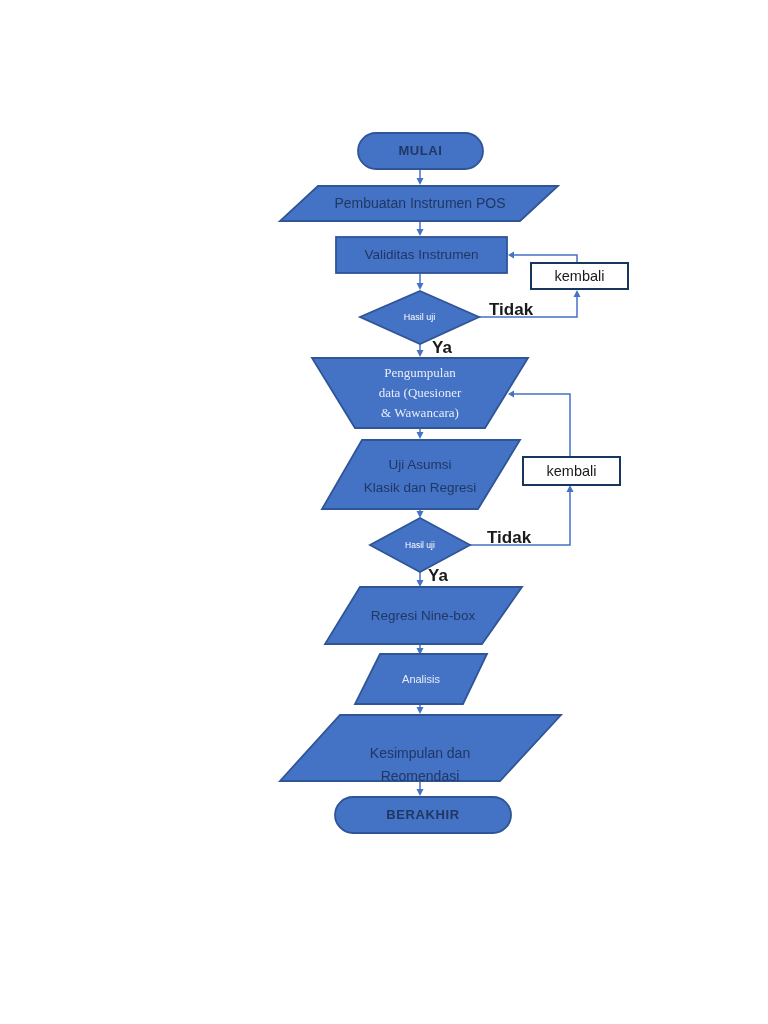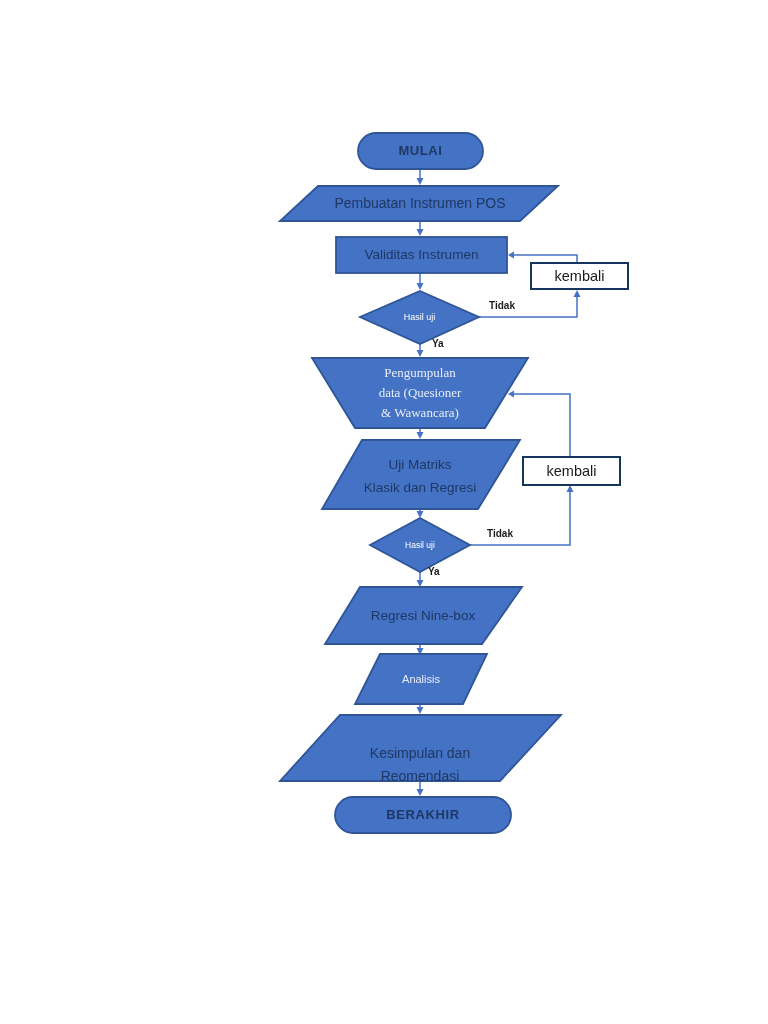--- a/index.html
+++ b/index.html
@@ -47,21 +47,21 @@
     line-height: 20px;
     white-space: nowrap;
   }
   .lbl.light { color: var(--light-text, #E9EDF7); }
   .lbl.white { color: #ffffff; }
   .lbl.black { color: var(--label-text, #1A1A1A); text-align: center; }
   .lbl.caps { letter-spacing: 0.6px; font-weight: 700; font-size: 13px; }
   .edge-label {
     position: absolute;
     color: var(--label-text, #1A1A1A);
-    font-size: 10px;
+    font-size: 17px;
     font-weight: 700;
     white-space: nowrap;
     text-align: center;
   }
 </style>
 </head>
 <body>
 
 <div id="page">
 
@@ -150,21 +150,21 @@
 
   <div class="edge-label" style="left:432px; top:338px;">Ya</div>
 
   <div class="lbl light" style="left:330px; top:363px; width:180px; line-height:20px; font-size:13px;font-family:Liberation Serif, serif;">
     <span style="display:block;">Pengumpulan</span>
     <span style="display:block;">data (Quesioner</span>
     <span style="display:block;">&amp; Wawancara)</span>
   </div>
 
   <div class="lbl" style="left:340px; top:453px; width:160px; line-height:23px;">
-    <span style="display:block;">Uji Matriks</span>
+    <span style="display:block;">Uji Asumsi</span>
     <span style="display:block;">Klasik dan Regresi</span>
   </div>
 
   <div class="lbl black" style="left:523px; top:457px; width:97px; line-height:28px; font-size:14.5px;">kembali</div>
 
   <div class="lbl white" style="left:370px; top:518px; width:100px; line-height:54px; font-size:8.5px;">Hasil uji</div>
 
   <div class="edge-label" style="left:487px; top:528px;">Tidak</div>
 
   <div class="edge-label" style="left:428px; top:566px;">Ya</div>

